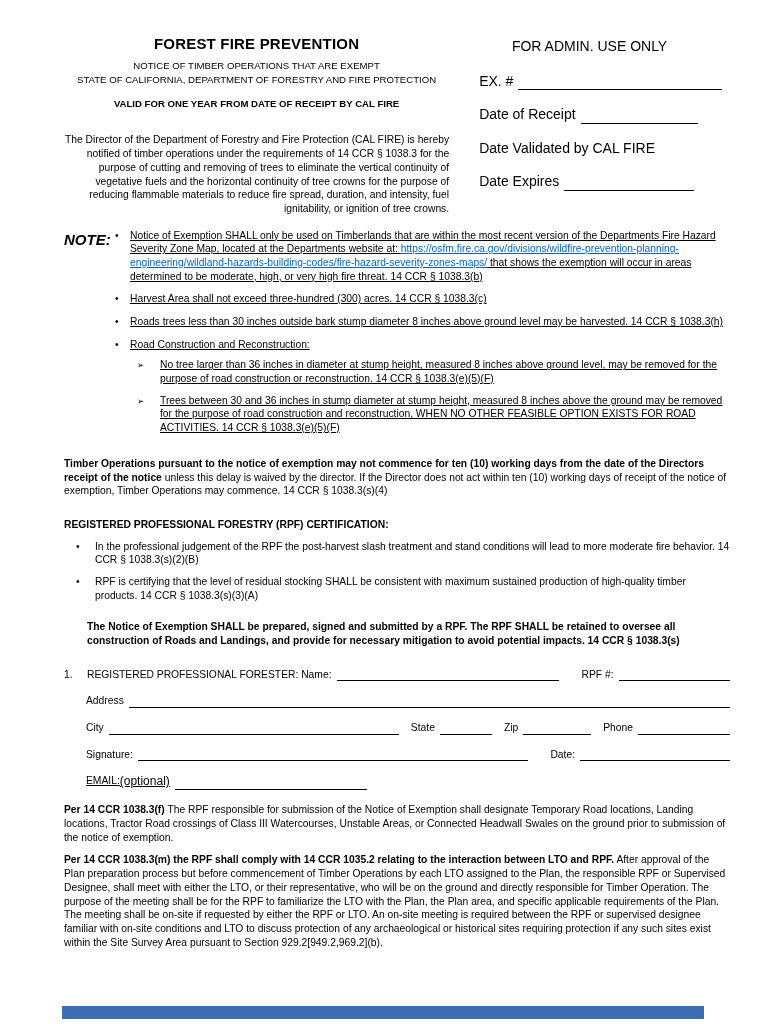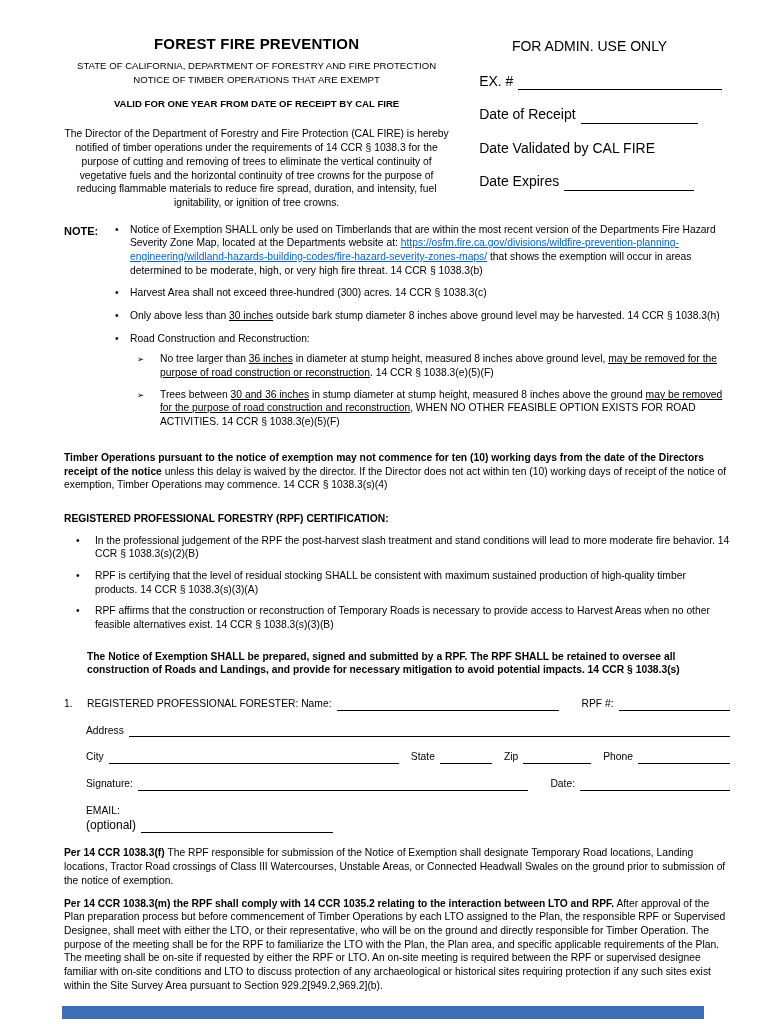--- a/index.html
+++ b/index.html
@@ -15,36 +15,36 @@
     padding:34px 36px 0 64px;
     overflow:hidden;
     font-size:10.3px;
     line-height:1.33;
   }
   .top-row { display:flex; }
   .header-left { width:396px; text-align:center; }
   .doc-title { font-size:15px; font-weight:bold; letter-spacing:.2px; margin-bottom:5px; }
   .sub-line { font-size:9.6px; line-height:1.5; }
   .valid-line { font-size:9.6px; font-weight:bold; margin-top:10px; }
-  .intro { text-align:center; margin-top:17px; }
+  .intro { text-align:right; margin-top:23px; }
 
   .admin { flex:1; padding-left:30px; font-size:14px; }
   .admin-title { text-align:center; margin:3px 30px 16px 0; }
   .admin-field { display:flex; align-items:flex-end; margin-bottom:15px; }
   .admin-field .lbl { white-space:nowrap; }
   .fill { border-bottom:1px solid #000; height:12px; flex:1; margin-left:5px; }
   .admin-field.ex .fill { margin-right:8px; }
   .admin-field.receipt .fill { margin-right:32px; }
   .admin-field.validated .fill { margin-right:70px; }
   .admin-field.expires .fill { margin-right:36px; }
 
   .note-row { display:flex; margin-top:13px; }
-  .note-label { font-weight:bold; font-size:11px; width:49px; padding-top:1px; }
+  .note-label { font-weight:bold; font-size:15px; width:49px; padding-top:1px;font-style:italic; }
   .note-body { flex:1; }
-  ul.bullets { list-style:none; }
+  ul.bullets { list-style:none;text-decoration:underline; }
   ul.bullets > li { position:relative; padding-left:17px; margin-bottom:9px; }
   ul.bullets > li::before { content:"\2022"; position:absolute; left:2px; }
   ul.sub-bullets { list-style:none; margin-top:7px; }
   ul.sub-bullets > li { position:relative; padding-left:30px; margin-bottom:8px; }
   ul.sub-bullets > li::before { content:"\27A2"; position:absolute; left:7px; font-size:8.5px; top:2px; }
 
   .u { text-decoration:underline; }
   .b { font-weight:bold; }
   a.link { color:#0563C1; text-decoration:underline; cursor:pointer; }
 
@@ -62,42 +62,42 @@
   .num { width:23px; }
   .gap-s { width:12px; }
   .gap-m { width:22px; }
   .fill.name-line { flex:2.2; }
   .fill.rpfnum-line { flex:1.1; }
   .fill.state-line { flex:0 0 52px; }
   .fill.zip-line { flex:0 0 68px; }
   .fill.phone-line { flex:0 0 92px; }
   .fill.date-line { flex:0 0 150px; }
   .fill.email-line { flex:0 0 192px; }
-  .email-lbl-block { display:flex; flex-direction:column; }
+  .email-lbl-block { display:flex; flex-direction:row;text-decoration:underline; }
   .email-opt { font-size:12px; }
 
   .footnote { }
   .footnote + .footnote { margin-top:9px; }
 
   .footer-bar {
     position:absolute;
     left:62px; right:62px; bottom:5px;
     height:13px;
   }
 </style>
 </head>
 <body>
 
 <div class="page">
 
   <div class="top-row">
     <div class="header-left">
       <div class="doc-title">FOREST FIRE PREVENTION</div>
+      <div class="sub-line">NOTICE OF TIMBER OPERATIONS THAT ARE EXEMPT</div>
       <div class="sub-line">STATE OF CALIFORNIA, DEPARTMENT OF FORESTRY AND FIRE PROTECTION</div>
-      <div class="sub-line">NOTICE OF TIMBER OPERATIONS THAT ARE EXEMPT</div>
       <div class="valid-line">VALID FOR ONE YEAR FROM DATE OF RECEIPT BY CAL FIRE</div>
       <p class="intro">The Director of the Department of Forestry and Fire Protection (CAL FIRE) is hereby notified of timber operations under the requirements of 14 CCR § 1038.3 for the purpose of cutting and removing of trees to eliminate the vertical continuity of vegetative fuels and the horizontal continuity of tree crowns for the purpose of reducing flammable materials to reduce fire spread, duration, and intensity, fuel ignitability, or ignition of tree crowns.</p>
     </div>
 
     <div class="admin">
       <div class="admin-title">FOR ADMIN. USE ONLY</div>
       <div class="admin-field ex">
         <span class="lbl">EX. #</span>
         <span class="fill"></span>
       </div>
@@ -120,21 +120,21 @@
     <div class="note-label">NOTE:</div>
     <div class="note-body">
       <ul class="bullets">
         <li>
           <span>Notice of Exemption SHALL only be used on Timberlands that are within the most recent version of the Departments Fire Hazard Severity Zone Map, located at the Departments website at: </span><a class="link">https://osfm.fire.ca.gov/divisions/wildfire-prevention-planning-engineering/wildland-hazards-building-codes/fire-hazard-severity-zones-maps/</a><span> that shows the exemption will occur in areas determined to be moderate, high, or very high fire threat.  14 CCR § 1038.3(b)</span>
         </li>
         <li>
           <span>Harvest Area shall not exceed three-hundred (300) acres.  14 CCR § 1038.3(c)</span>
         </li>
         <li>
-          <span>Only above less than </span><span class="u">30 inches</span><span> outside bark stump diameter 8 inches above ground level may be harvested.  14 CCR § 1038.3(h)</span>
+          <span>Roads trees less than </span><span class="u">30 inches</span><span> outside bark stump diameter 8 inches above ground level may be harvested.  14 CCR § 1038.3(h)</span>
         </li>
         <li>
           <span>Road Construction and Reconstruction:</span>
           <ul class="sub-bullets">
             <li>
               <span>No tree larger than </span><span class="u">36 inches</span><span> in diameter at stump height, measured 8 inches above ground level, </span><span class="u">may be removed for the purpose of road construction or reconstruction</span><span>.  14 CCR § 1038.3(e)(5)(F)</span>
             </li>
             <li>
               <span>Trees between </span><span class="u">30 and 36 inches</span><span> in stump diameter at stump height, measured 8 inches above the ground </span><span class="u">may be removed for the purpose of road construction and reconstruction</span><span>, WHEN NO OTHER FEASIBLE OPTION EXISTS FOR ROAD ACTIVITIES.  14 CCR § 1038.3(e)(5)(F)</span>
             </li>
@@ -148,23 +148,20 @@
     <span class="b">Timber Operations pursuant to the notice of exemption may not commence for ten (10) working days from the date of the Directors receipt of the notice</span><span> unless this delay is waived by the director.  If the Director does not act within ten (10) working days of receipt of the notice of exemption, Timber Operations may commence. 14 CCR § 1038.3(s)(4)</span>
   </p>
 
   <div class="rpf-heading">REGISTERED PROFESSIONAL FORESTRY (RPF) CERTIFICATION:</div>
   <ul class="rpf-bullets">
     <li>
       <span>In the professional judgement of the RPF the post-harvest slash treatment and stand conditions will lead to more moderate fire behavior. 14 CCR § 1038.3(s)(2)(B)</span>
     </li>
     <li>
       <span>RPF is certifying that the level of residual stocking SHALL be consistent with maximum sustained production of high-quality timber products. 14 CCR § 1038.3(s)(3)(A)</span>
-    </li>
-    <li>
-      <span>RPF affirms that the construction or reconstruction of Temporary Roads is necessary to provide access to Harvest Areas when no other feasible alternatives exist.  14 CCR § 1038.3(s)(3)(B)</span>
     </li>
   </ul>
   <p class="rpf-notice">The Notice of Exemption SHALL be prepared, signed and submitted by a RPF.  The RPF SHALL be retained to oversee all construction of Roads and Landings, and provide for necessary mitigation to avoid potential impacts.  14 CCR § 1038.3(s)</p>
 
   <div class="form-section">
     <div class="form-row">
       <span class="lbl num">1.</span>
       <span class="lbl">REGISTERED PROFESSIONAL FORESTER:  Name:</span>
       <span class="fill name-line"></span>
       <span class="gap-m"></span>

